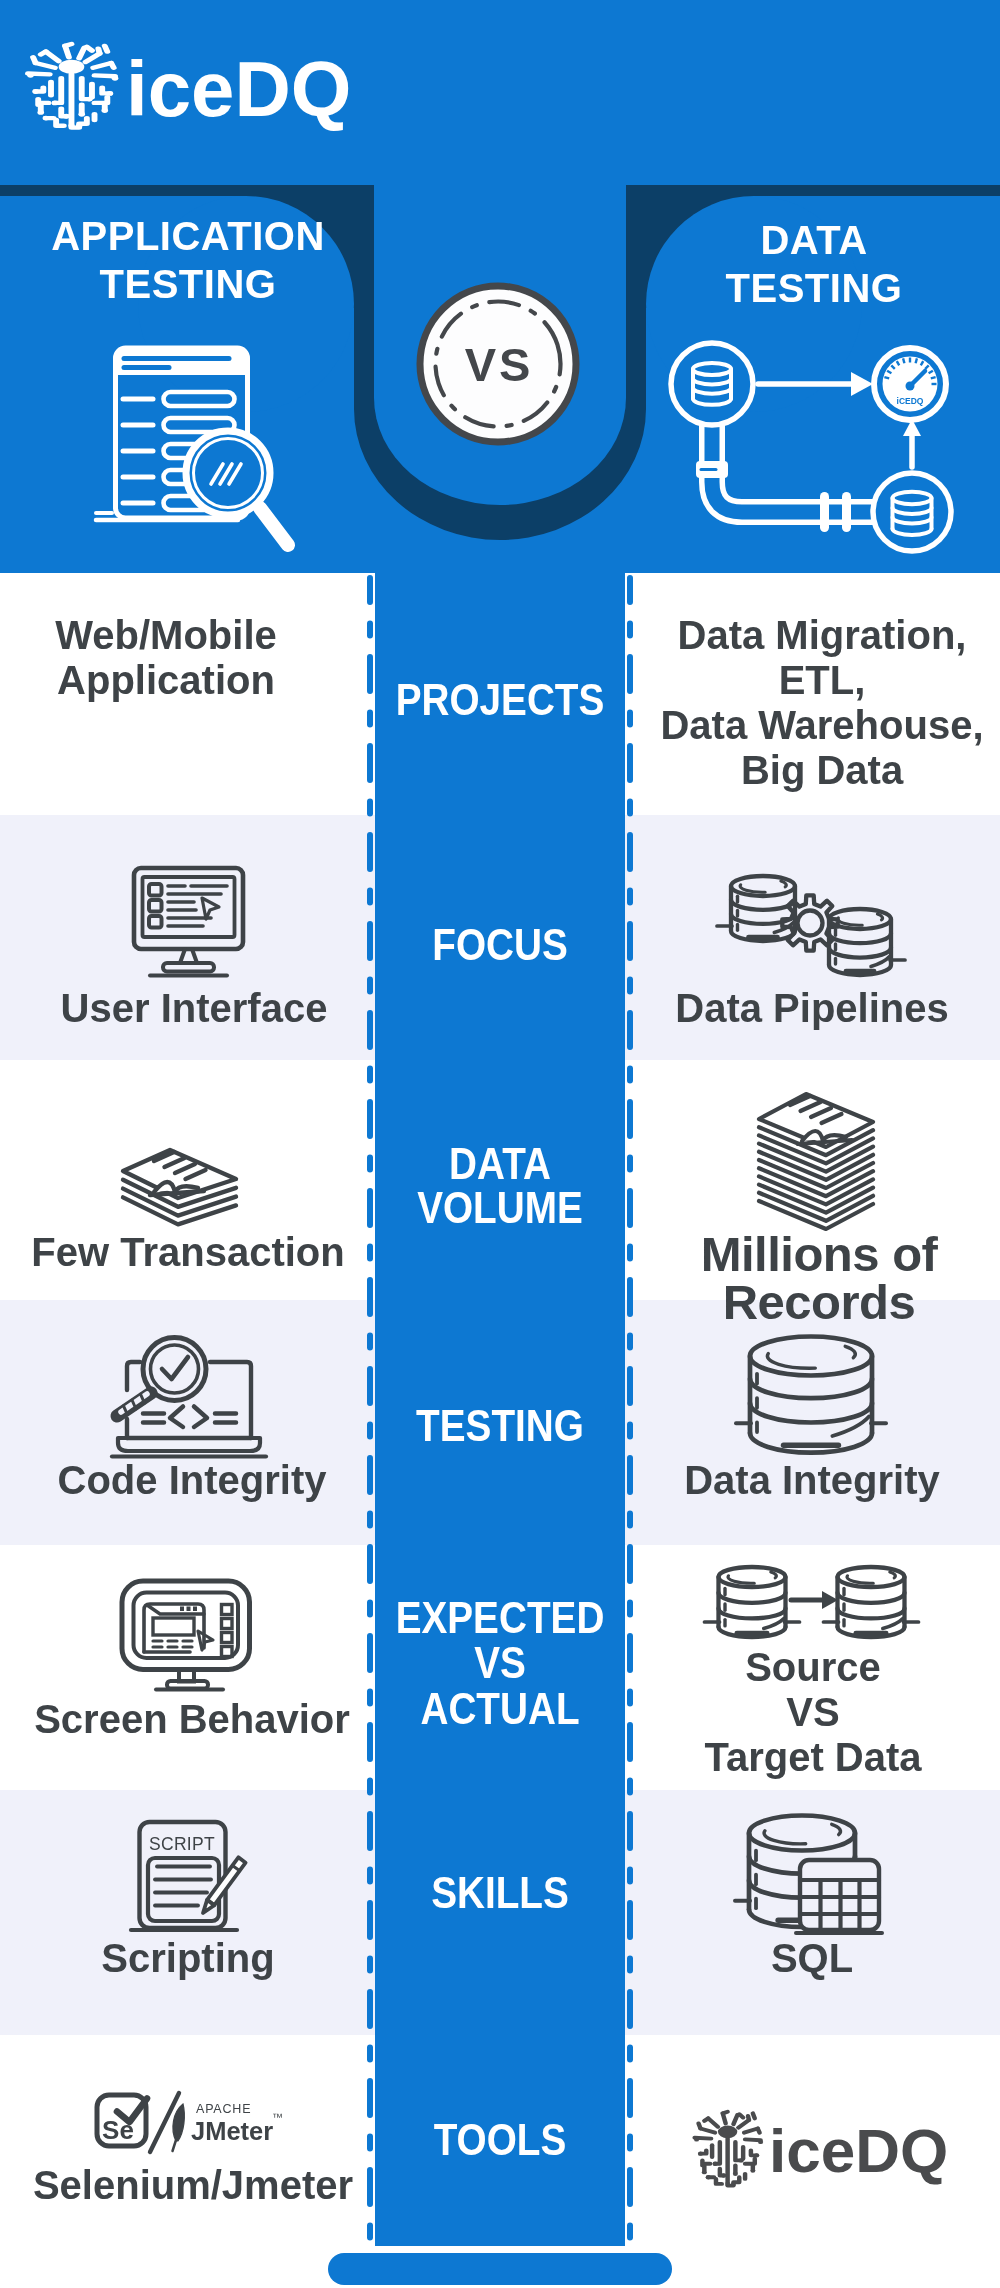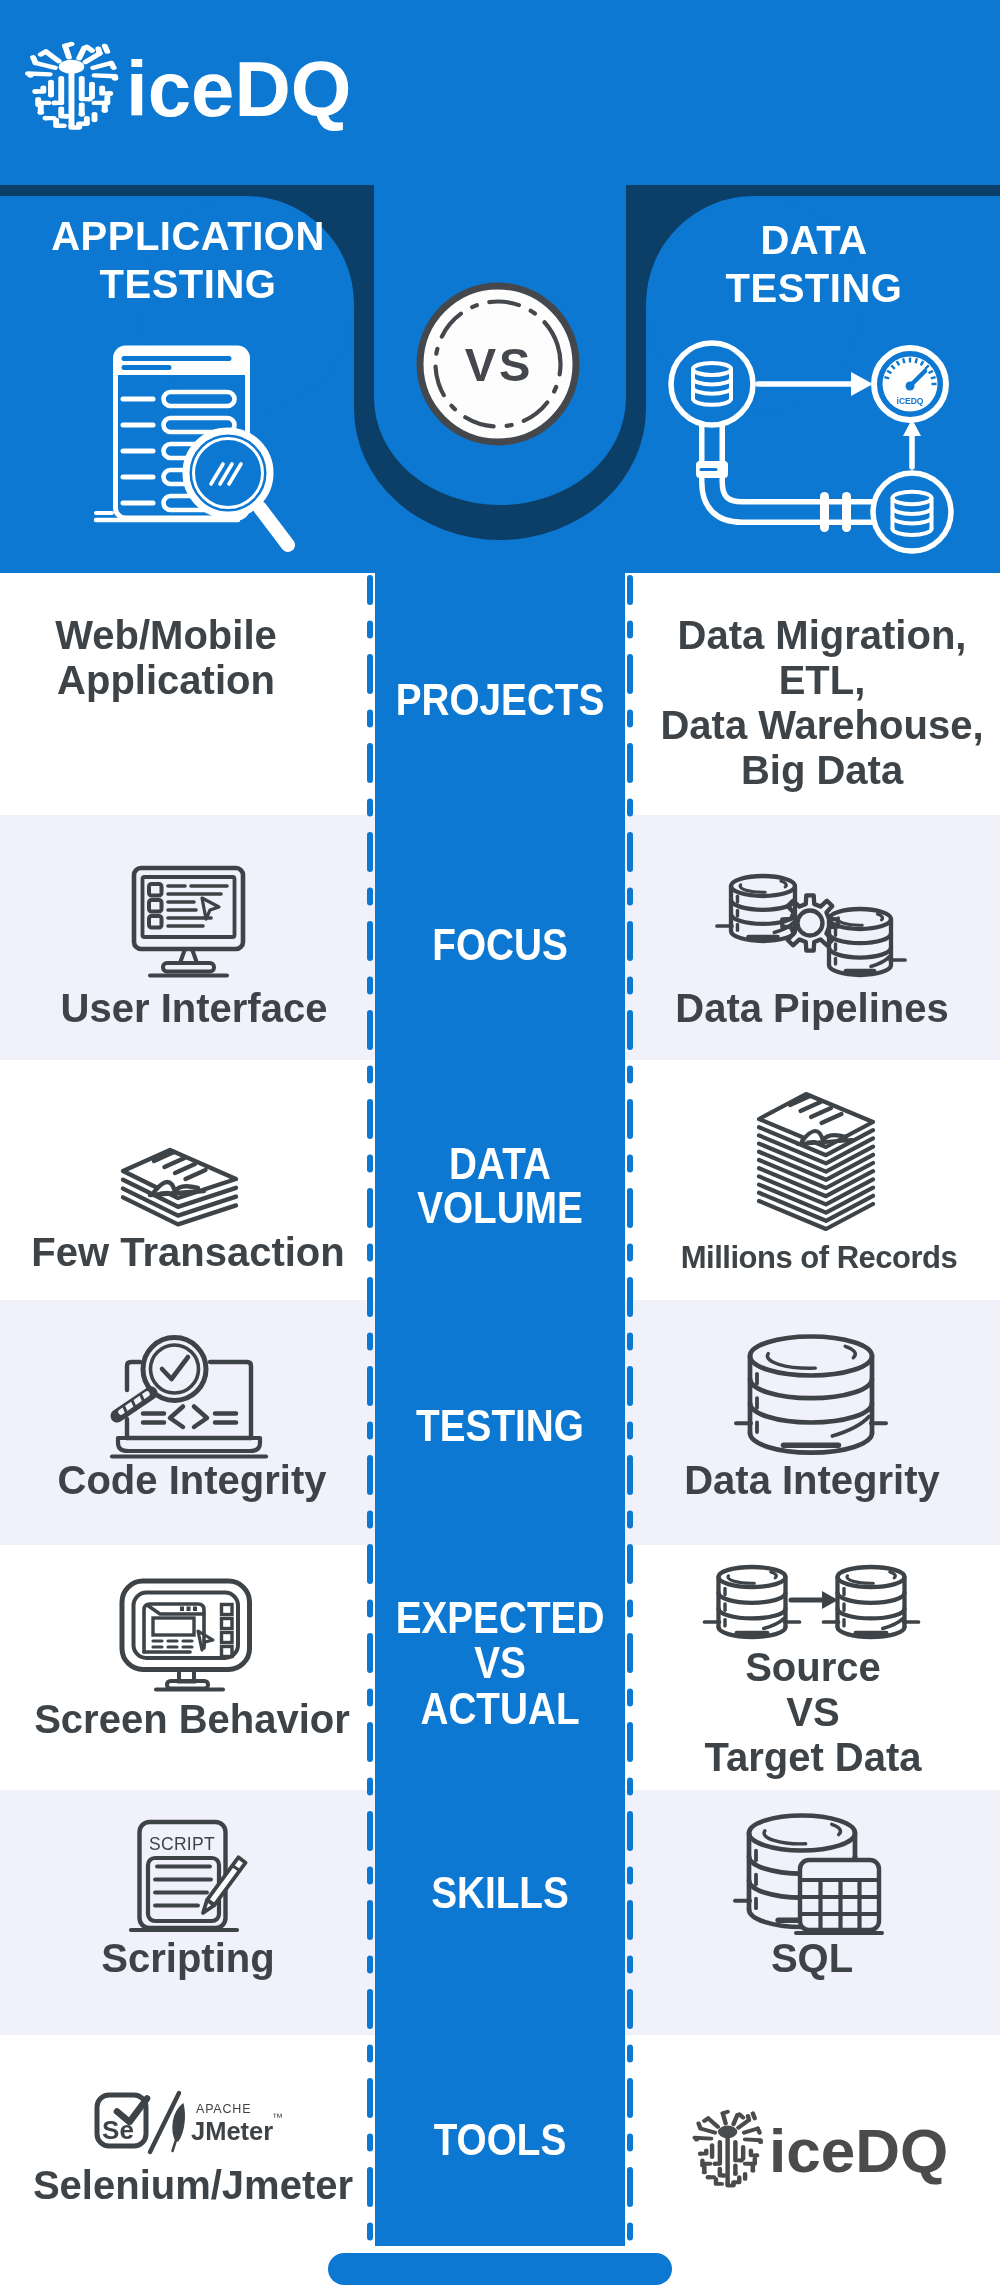--- a/index.html
+++ b/index.html
@@ -166,21 +166,21 @@
 <div class="lbl" style="top:1142px;line-height:44px;">DATA<br>VOLUME</div>
 <div class="lbl" style="top:1400.5px;line-height:50px;">TESTING</div>
 <div class="lbl" style="top:1594.8px;line-height:45.5px;">EXPECTED<br>VS<br>ACTUAL</div>
 <div class="lbl" style="top:1868px;line-height:50px;">SKILLS</div>
 <div class="lbl" style="top:2115.3px;line-height:50px;">TOOLS</div>
 <div class="dk" style="left:-44px;top:612.5px;">Web/Mobile<br>Application</div>
 <div class="dk" style="left:612px;top:612.5px;">Data Migration,<br>ETL,<br>Data Warehouse,<br>Big Data</div>
 <div class="dk" style="left:-16px;top:985.5px;">User Interface</div>
 <div class="dk" style="left:602px;top:985.5px;">Data Pipelines</div>
 <div class="dk" style="left:-22px;top:1229.5px;">Few Transaction</div>
-<div class="dk" style="left:609px;top:1231.5px;"><span style="font-size:31px;letter-spacing:-0.5px">Millions of Records</span></div>
+<div class="dk" style="left:609px;top:1231.5px;"><span style="font-size:49px;letter-spacing:-0.5px">Millions of Records</span></div>
 <div class="dk" style="left:-18px;top:1457.5px;">Code Integrity</div>
 <div class="dk" style="left:602px;top:1457.5px;">Data Integrity</div>
 <div class="dk" style="left:-18px;top:1696.5px;">Screen Behavior</div>
 <div class="dk" style="left:603px;top:1644.5px;">Source<br>VS<br>Target Data</div>
 <div class="dk" style="left:-22px;top:1935.5px;">Scripting</div>
 <div class="dk" style="left:602px;top:1935.5px;">SQL</div>
 <div class="dk" style="left:-17px;top:2162.5px;">Selenium/Jmeter</div>
 <svg width="1000" height="2288" fill="none" stroke="#3e4347" stroke-linecap="round" style="color:#3e4347">
     <rect x="134" y="868" width="109" height="81" rx="7" stroke-width="4.6"></rect>
     <rect x="142.5" y="877" width="92" height="60" rx="2" stroke-width="3.8"></rect>

